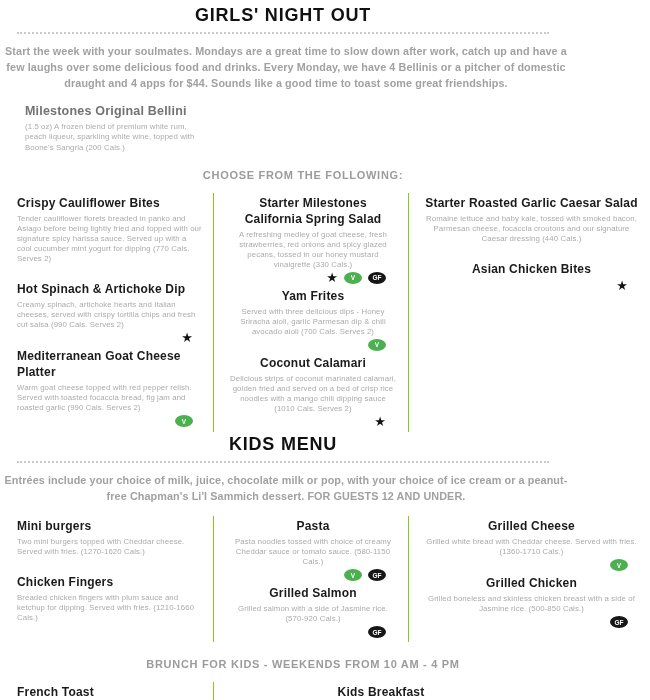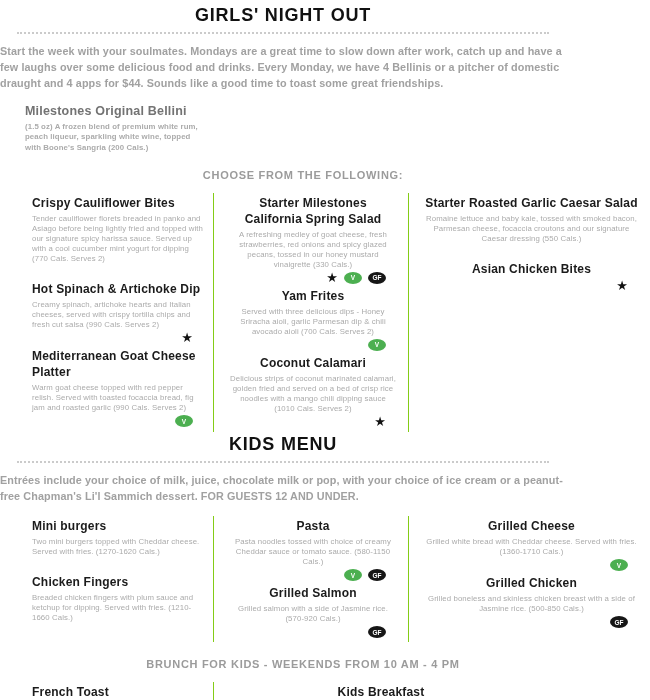--- a/index.html
+++ b/index.html
@@ -9,40 +9,40 @@
   .page { width: 566px; height: 700px; padding-top: 5px; }
 
   .menu-title {
     text-align: center; font-size: 18px; font-weight: 700;
     letter-spacing: 0.8px; color: #111; line-height: 1.15;
   }
   .dotted-rule {
     border-top: 2px dotted #cbcbcb; margin: 6px 17px 0 17px; height: 0;
   }
   .section-intro {
-    width: 572px; margin: 9px auto 0 auto; 
+    width: 572px; margin: 9px auto 0 auto; text-align: center;
     color: #a1a1a1; font-weight: 700; font-size: 10.8px; line-height: 1.5;
     letter-spacing: 0.1px;
   }
 
   .featured { margin: 13px 0 0 25px; width: 215px; }
   .featured-name { font-size: 12.5px; font-weight: 700; color: #737373; letter-spacing: 0.2px; }
-  .featured-desc { margin-top: 4px; font-size: 7.8px; color: #ababab; line-height: 1.3; letter-spacing: 0.1px; width: 180px; font-weight: bold; }
+  .featured-desc { margin-top: 4px; font-size: 7.8px; color: #ababab; line-height: 1.3; letter-spacing: 0.1px; width: 180px; }
 
   .sub-heading {
     margin-top: 16px; text-align: center; color: #9b9b9b; font-weight: 700;
     font-size: 11px; letter-spacing: 0.7px; padding-left: 40px;
   }
 
   .menu-grid { display: grid; margin-top: 12px; }
   .grid-3 { grid-template-columns: 213px 195px 242px; }
   .grid-2 { grid-template-columns: 213px 1fr; margin-right: 22px; }
   .menu-col { padding: 2px 12px 0 16px; }
   .menu-col + .menu-col { border-left: 1px solid #84cc16; text-align: center; }
-  .menu-grid > .menu-col:first-child { padding-left: 32px; padding-right: 10px; }
+  .menu-grid > .menu-col:first-child { padding-left: 17px; padding-right: 10px; }
 
   .menu-item { margin-bottom: 4px; }
   .item-name {
     font-size: 12px; font-weight: 700; color: #1b1b1b; line-height: 1.35;
     letter-spacing: 0.2px; margin-bottom: 3px;
   }
   .item-desc { font-size: 7.8px; color: #ababab; line-height: 1.28; letter-spacing: 0.1px; }
   .badges {
     display: flex; justify-content: flex-end; align-items: center; gap: 6px;
     min-height: 11px; margin-top: 2px; padding-right: 10px;
@@ -118,21 +118,21 @@
           <h3 class="item-name">Coconut Calamari</h3>
           <p class="item-desc">Delicious strips of coconut marinated calamari, golden fried and served on a bed of crisp rice noodles with a mango chili dipping sauce (1010 Cals. Serves 2)</p>
           <div class="badges">
             <span class="badge-star">★</span>
           </div>
         </div>
       </div>
       <div class="menu-col">
         <div class="menu-item">
           <h3 class="item-name">Starter Roasted Garlic Caesar Salad</h3>
-          <p class="item-desc">Romaine lettuce and baby kale, tossed with smoked bacon, Parmesan cheese, focaccia croutons and our signature Caesar dressing (550 Cals.)</p>
+          <p class="item-desc">Romaine lettuce and baby kale, tossed with smoked bacon, Parmesan cheese, focaccia croutons and our signature Caesar dressing (440 Cals.)</p>
           <div class="badges"></div>
         </div>
         <div class="menu-item">
           <h3 class="item-name">Asian Chicken Bites</h3>
           <div class="badges">
             <span class="badge-star">★</span>
           </div>
         </div>
       </div>
     </div>

